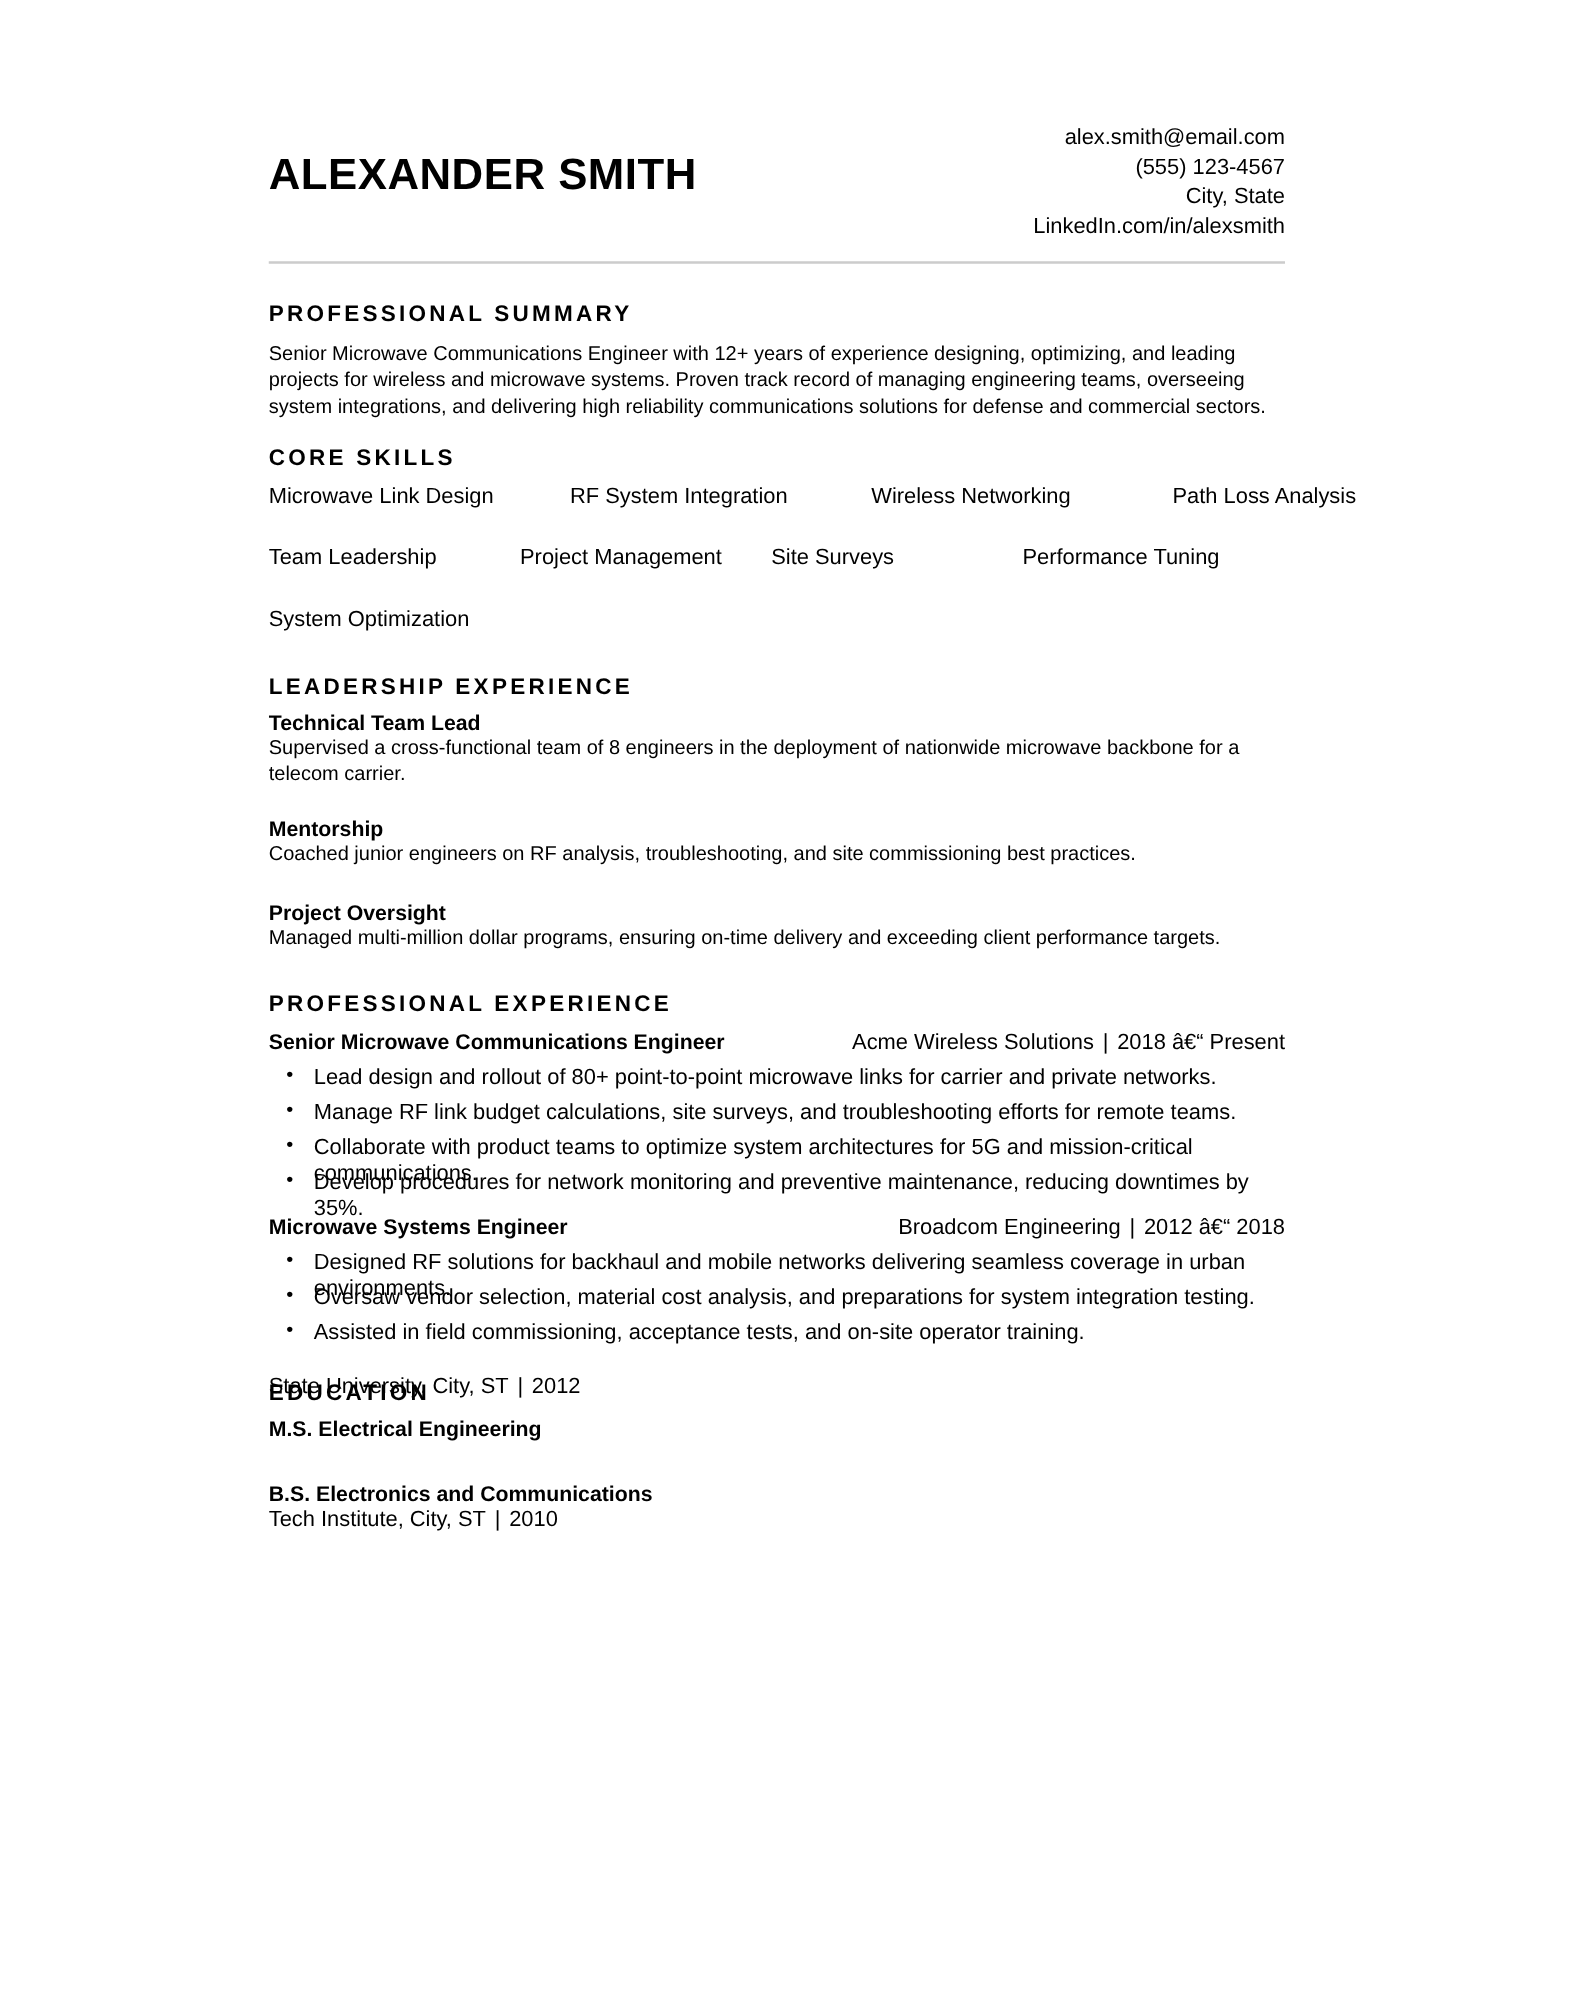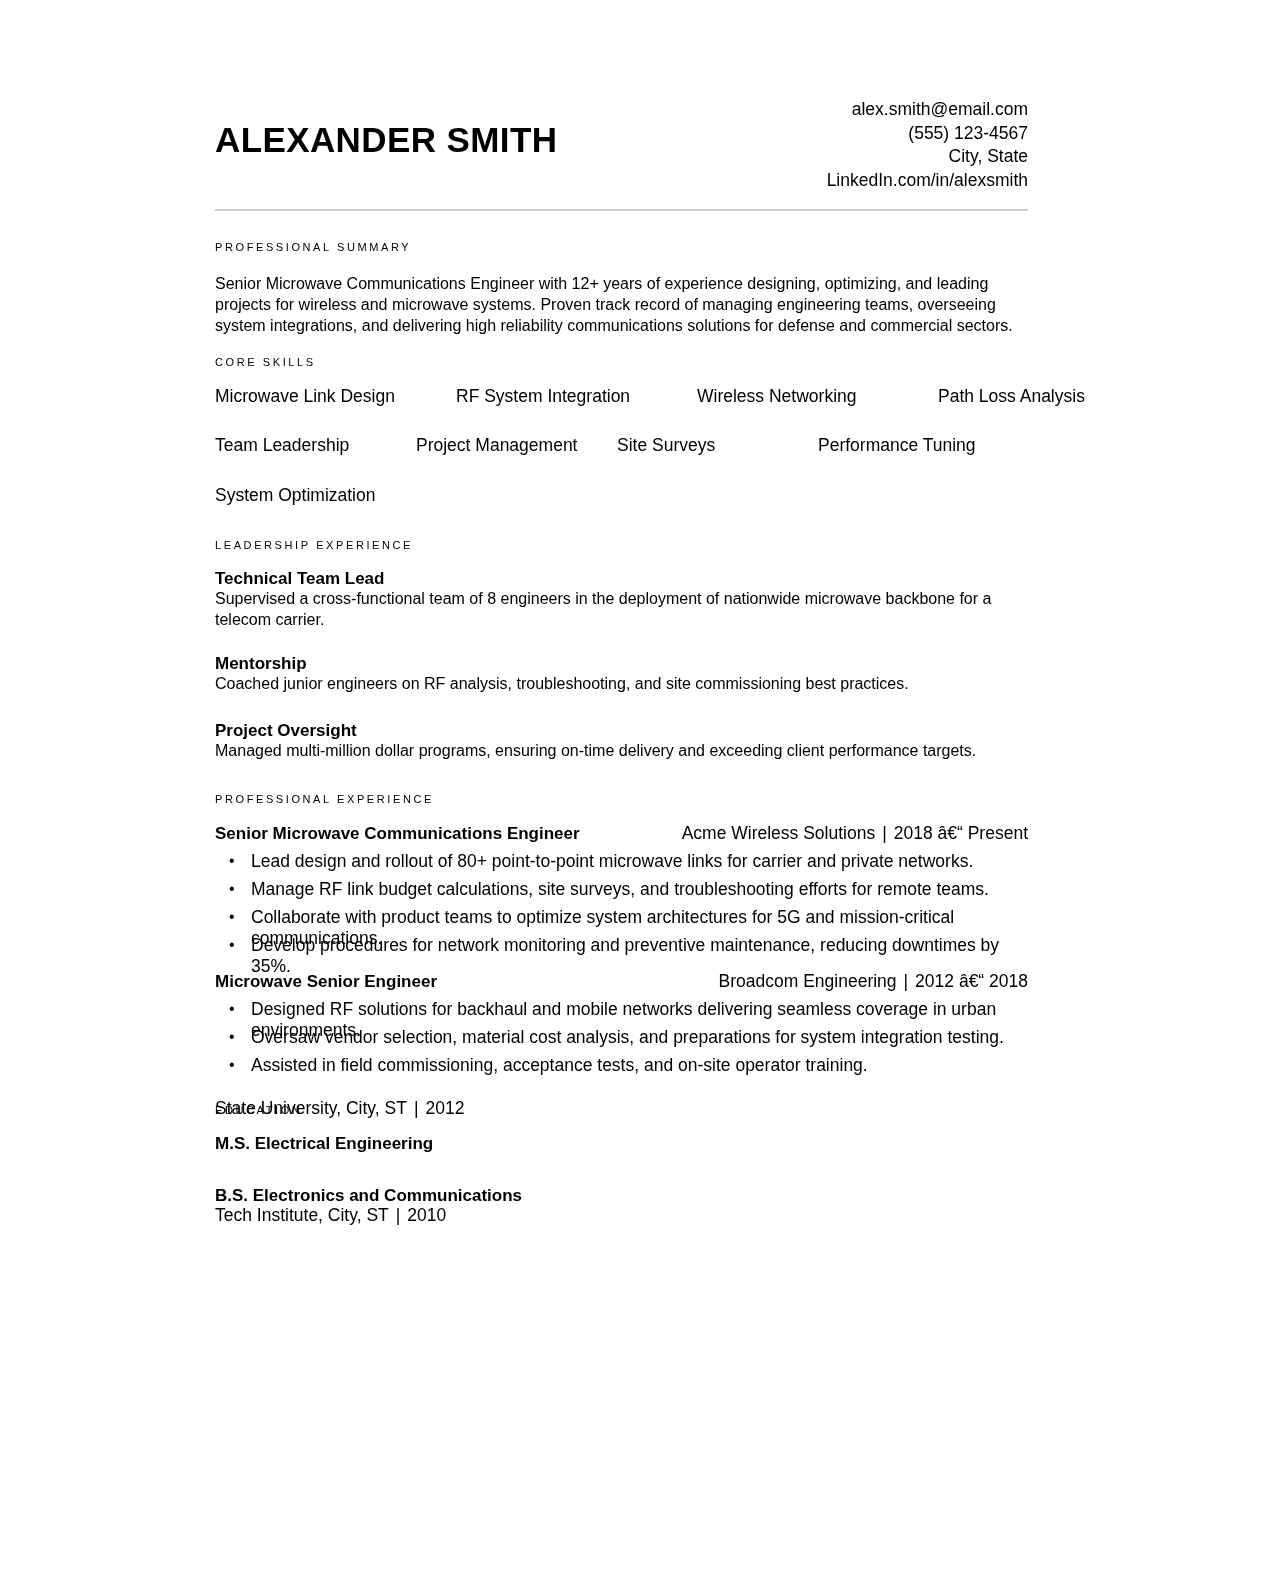--- a/index.html
+++ b/index.html
@@ -53,22 +53,22 @@
   .rule {
     position: absolute;
     left: 0;
     right: 0;
     top: 209px;
     height: 2px;
     background: #cccccc;
   }
   .section-title {
     font-family: "Liberation Sans", sans-serif;
-    font-size: 11px;
-    font-weight: normal;
+    font-size: 18px;
+    font-weight: bold;
     letter-spacing: 2.6px;
     line-height: 1;
     white-space: nowrap;
   }
   .body-text {
     font-size: 16px;
     line-height: 21px;
     font-stretch: condensed;
   }
   .sub-title {
@@ -200,21 +200,21 @@
     <div class="job-meta">
       <span>Acme Wireless Solutions</span><span class="sep">|</span><span>2018 â€“ Present</span>
     </div>
   </div>
   <div class="bullet" style="top:851px;">Lead design and rollout of 80+ point-to-point microwave links for carrier and private networks.</div>
   <div class="bullet" style="top:879px;">Manage RF link budget calculations, site surveys, and troubleshooting efforts for remote teams.</div>
   <div class="bullet" style="top:907px;">Collaborate with product teams to optimize system architectures for 5G and mission-critical communications.</div>
   <div class="bullet" style="top:935px;">Develop procedures for network monitoring and preventive maintenance, reducing downtimes by 35%.</div>
 
   <div class="job-head" style="top:971px;">
-    <div class="job-title">Microwave Senior Engineer</div>
+    <div class="job-title">Microwave Systems Engineer</div>
     <div class="job-meta">
       <span>Broadcom Engineering</span><span class="sep">|</span><span>2012 â€“ 2018</span>
     </div>
   </div>
   <div class="bullet" style="top:999px;">Designed RF solutions for backhaul and mobile networks delivering seamless coverage in urban environments.</div>
   <div class="bullet" style="top:1027px;">Oversaw vendor selection, material cost analysis, and preparations for system integration testing.</div>
   <div class="bullet" style="top:1055px;">Assisted in field commissioning, acceptance tests, and on-site operator training.</div>
 
   <div class="abs full section-title" style="top:1105px;">EDUCATION</div>
 

